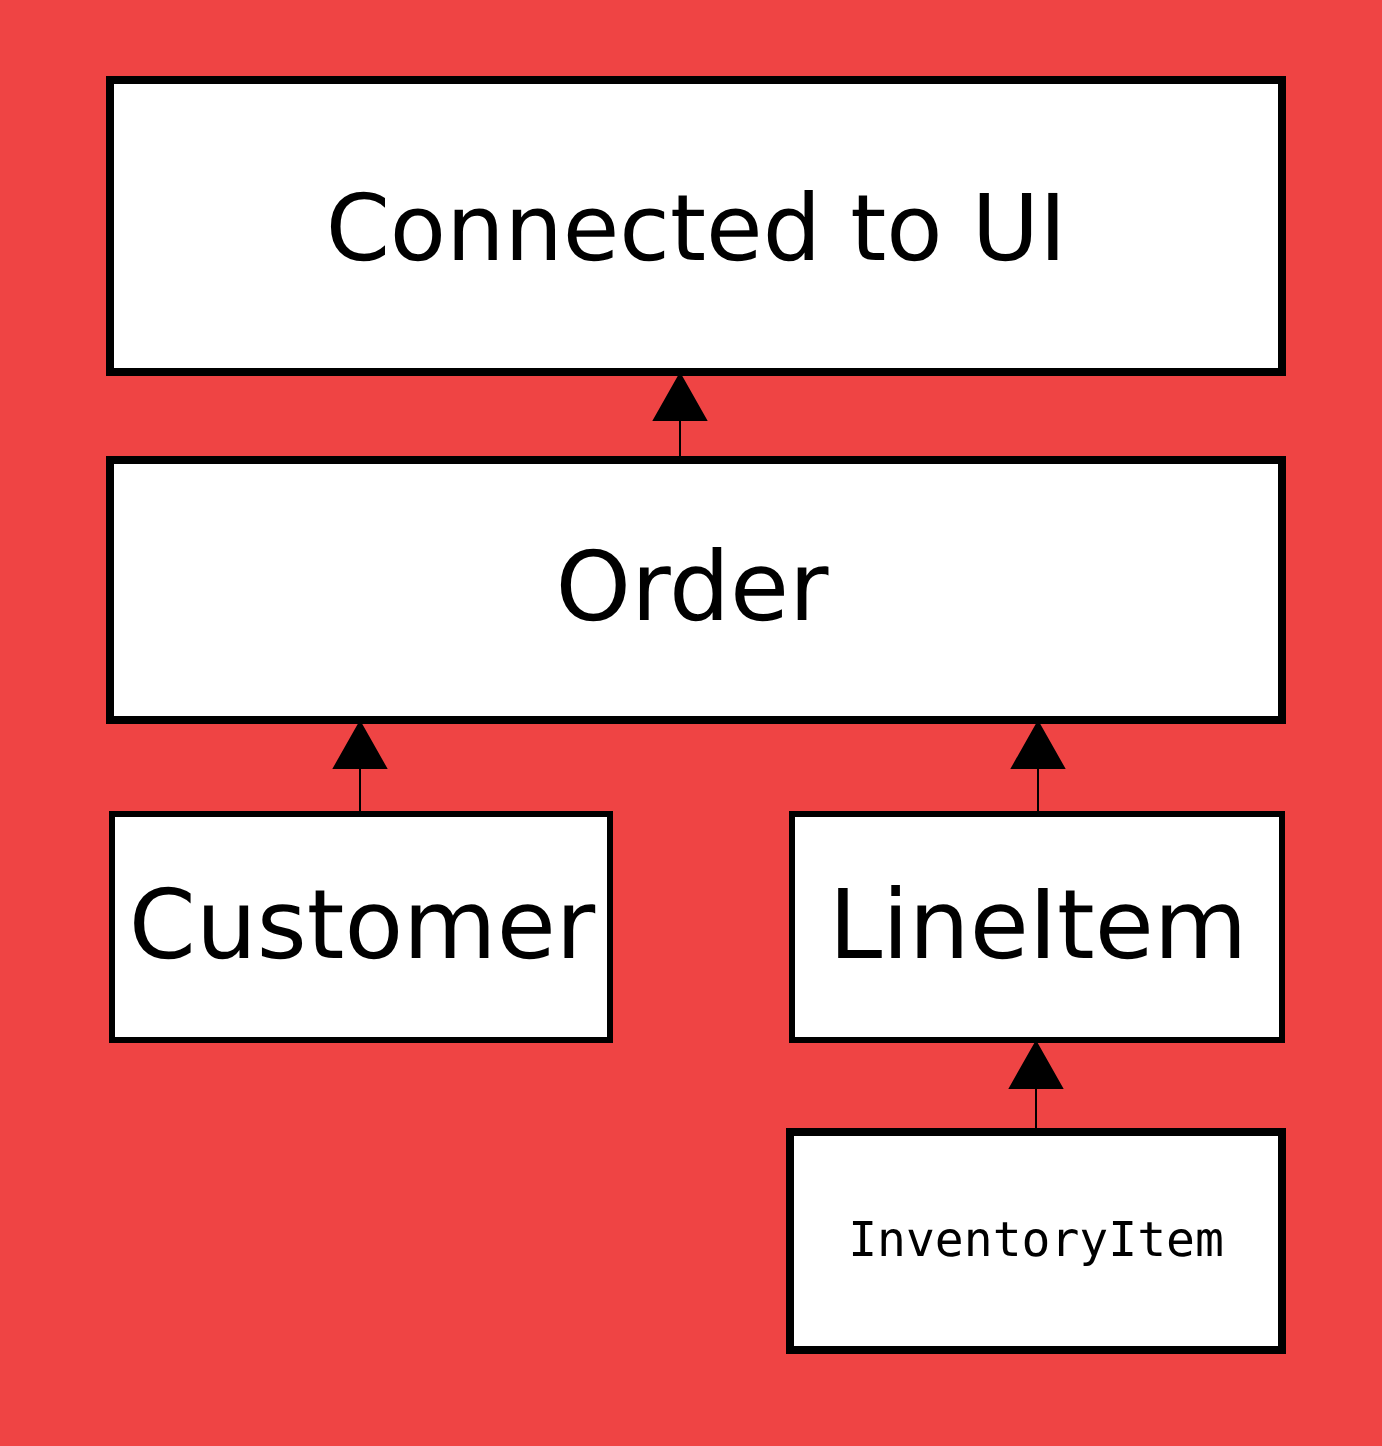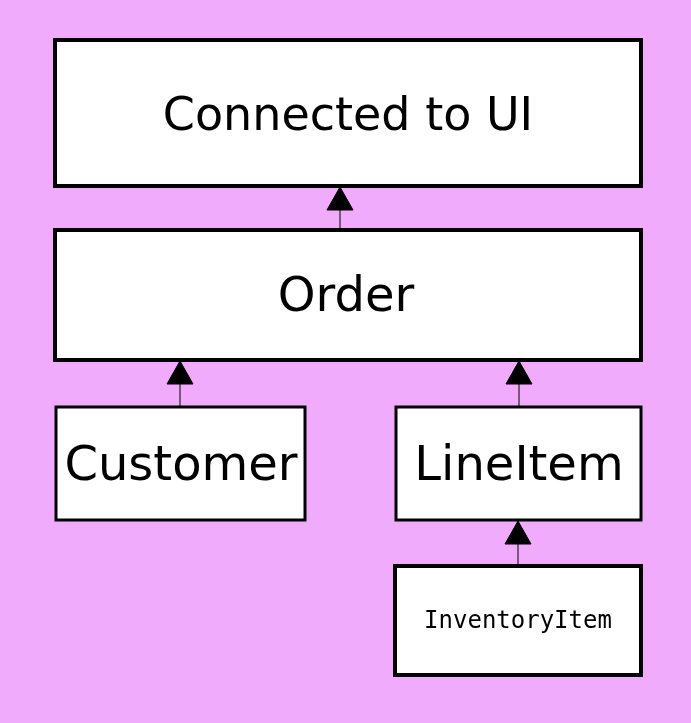--- a/index.html
+++ b/index.html
@@ -4,21 +4,21 @@
 <style>
   html, body {
     margin: 0;
     padding: 0;
     background: #ffffff;
   }
   #canvas {
     position: relative;
     width: 691px;
     height: 723px;
-    background: #f0abfc;
+    background: #ef4444;
     overflow: hidden;
     font-family: "DejaVu Sans", sans-serif;
   }
   svg.diagram {
     position: absolute;
     top: 0;
     left: 0;
     width: 691px;
     height: 723px;
     display: block;

